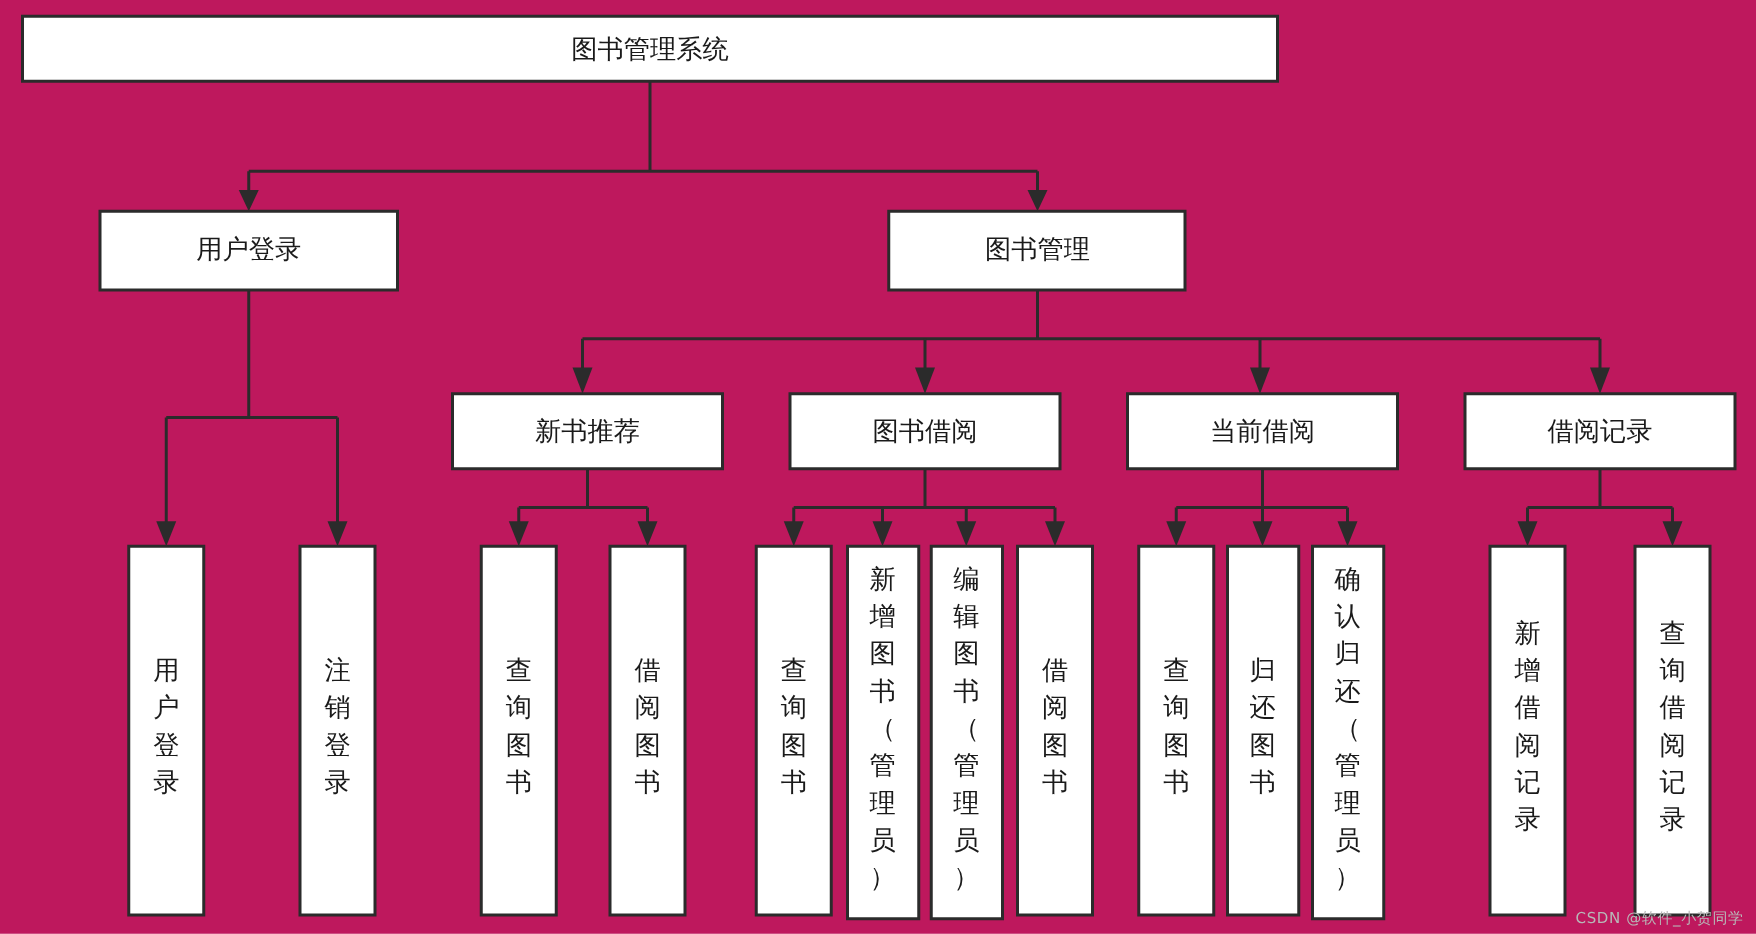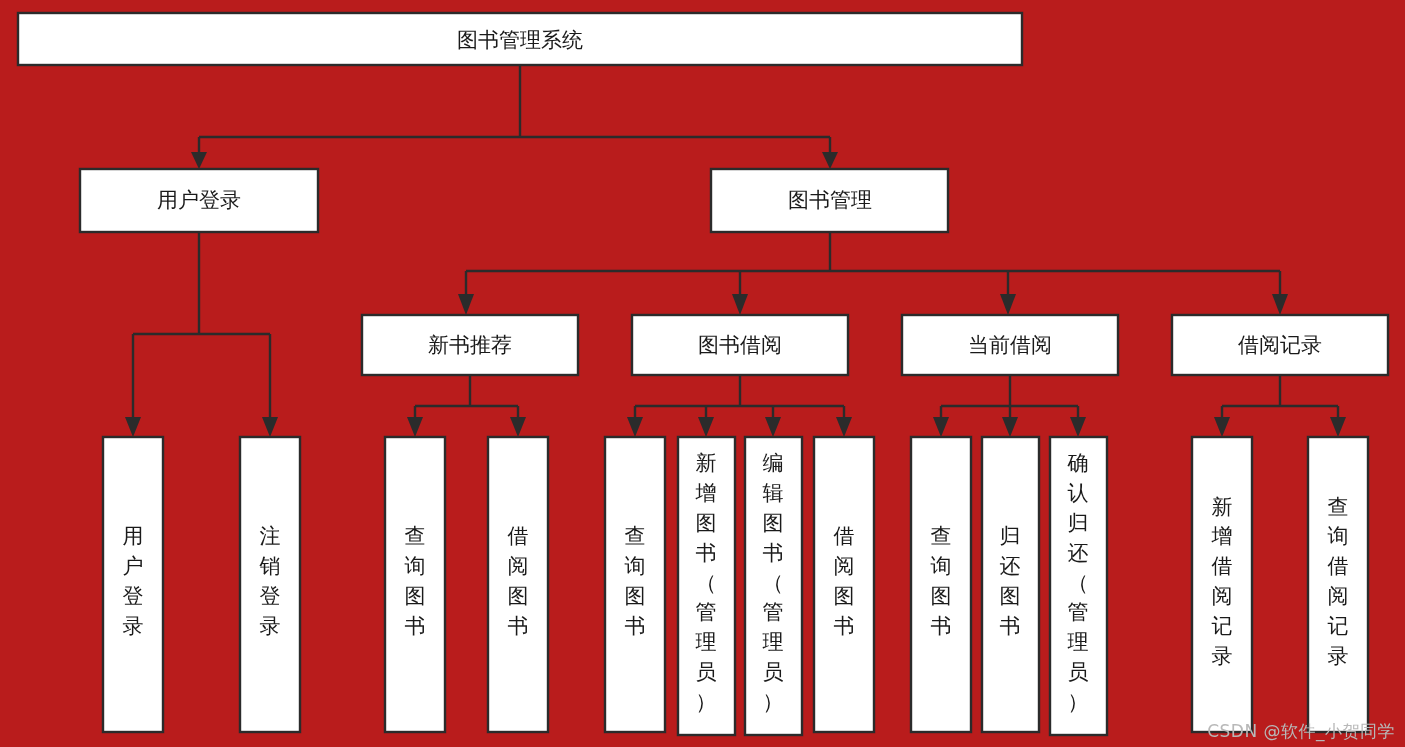--- a/index.html
+++ b/index.html
@@ -10,21 +10,21 @@
   body {
     width: 1405px;
     height: 747px;
     overflow: hidden;
     font-family: "DejaVu Sans", "Liberation Sans", sans-serif;
   }
   #diagram-root {
     position: relative;
     width: 1405px;
     height: 747px;
-    background: #b91c1c;
+    background: #be185d;
   }
   svg#tree-svg {
     position: absolute;
     left: 0;
     top: 0;
     width: 1405px;
     height: 747px;
     display: block;
   }
   .node-box {
@@ -53,21 +53,21 @@
     font-family: "DejaVu Sans", "Liberation Sans", sans-serif;
     font-size: 21px;
     fill: #1a1a1a;
     text-anchor: middle;
   }
   .watermark {
     position: absolute;
     right: 10px;
     bottom: 4px;
     font-family: "DejaVu Sans", "Liberation Sans", sans-serif;
-    font-size: 17px;
+    font-size: 12px;
     color: #b8b8b8;
     white-space: nowrap;
     letter-spacing: 0.5px;
     user-select: none;
   }
 </style>
 </head>
 <body>
 
 <div id="diagram-root">

